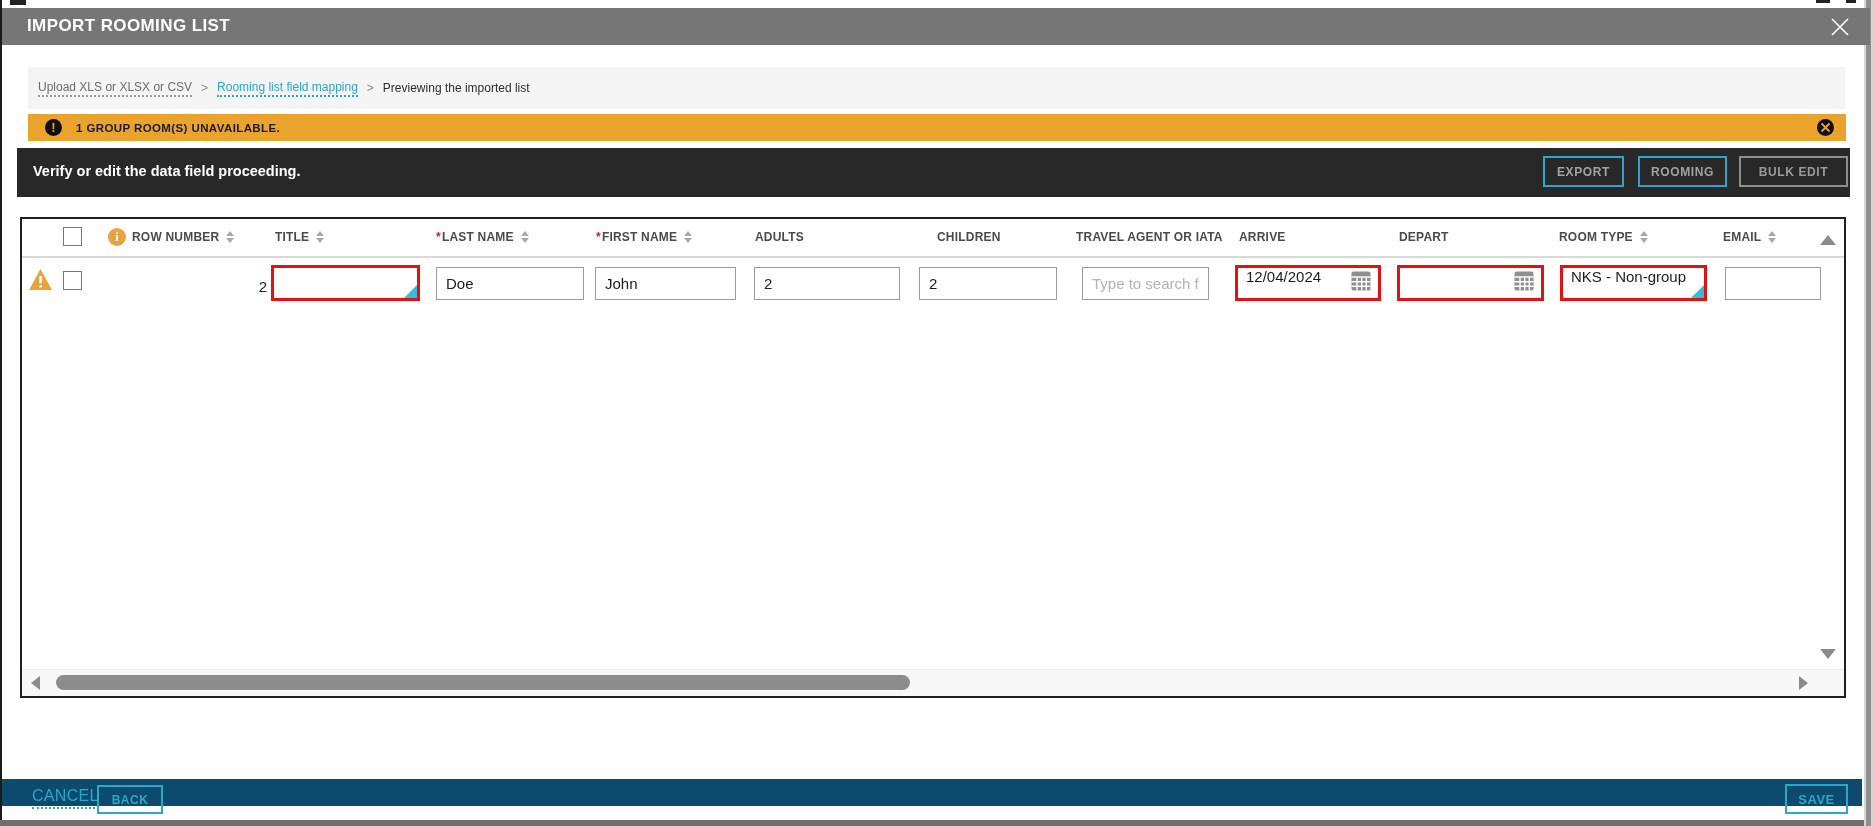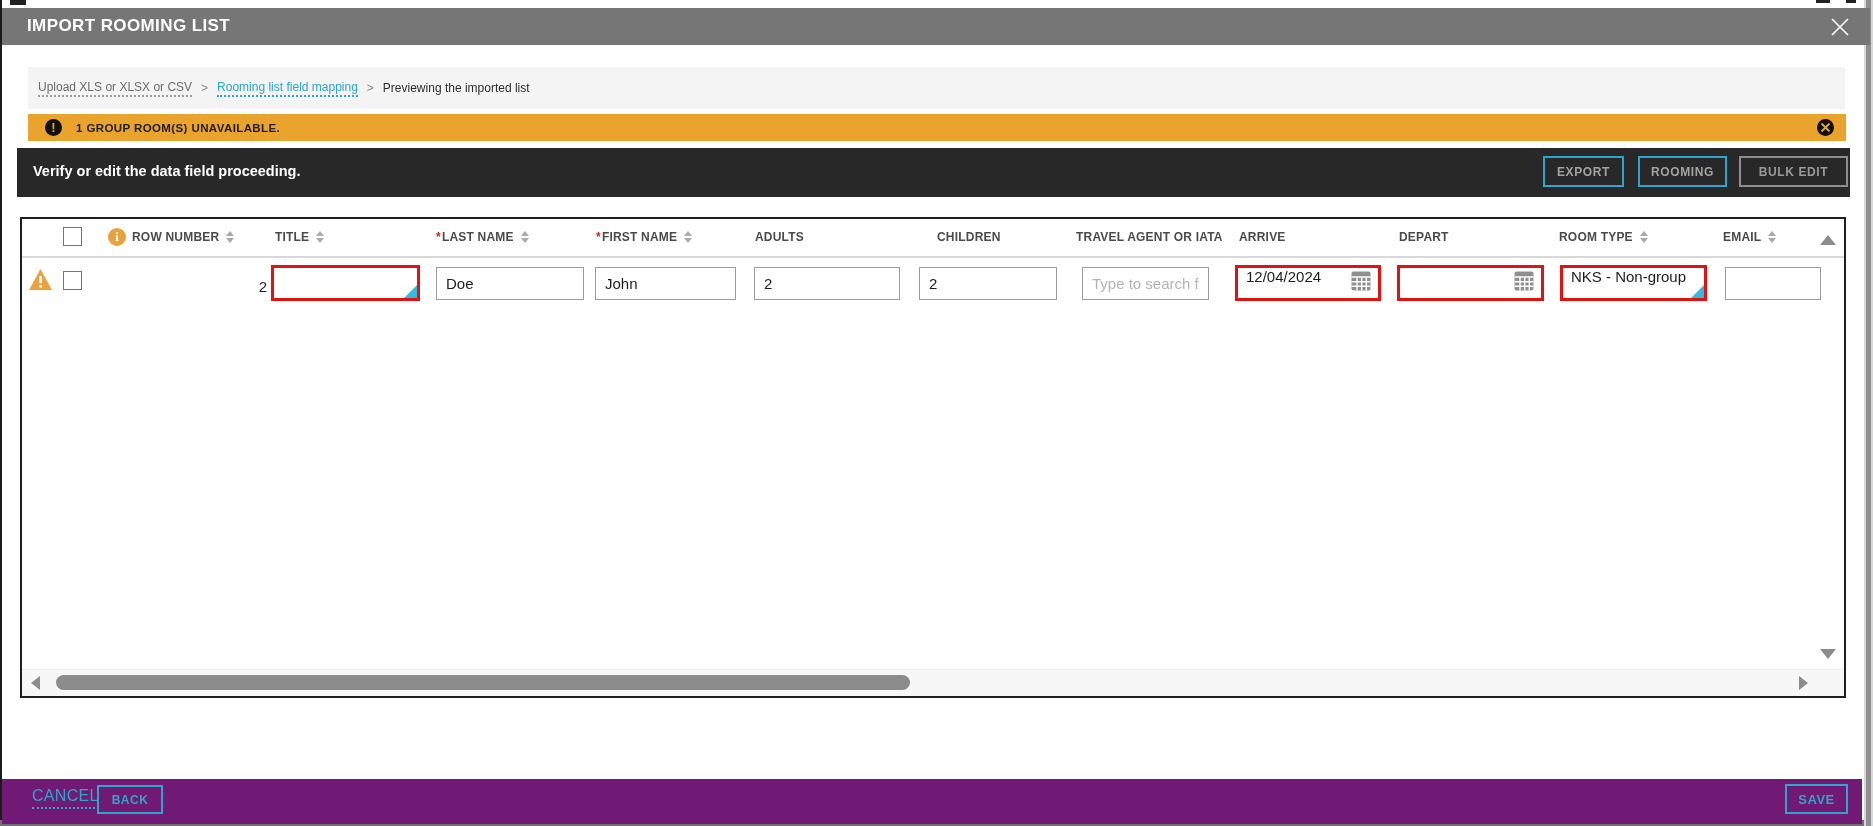--- a/index.html
+++ b/index.html
@@ -64,21 +64,21 @@
   .varrow{position:absolute;right:8px;width:0;height:0;cursor:pointer;}
   .varrow.up{top:16px;border-left:8px solid transparent;border-right:8px solid transparent;border-bottom:10px solid #8c8c8c;}
   .varrow.down{top:430px;border-left:8px solid transparent;border-right:8px solid transparent;border-top:10px solid #8c8c8c;}
   .hscroll{position:absolute;left:0;bottom:0;width:100%;height:26px;background:#f7f7f7;border-top:1px solid #ededed;}
   .hscroll .thumbbar{position:absolute;left:34px;top:5px;width:854px;height:15px;background:#8c8c8c;border-radius:8px;cursor:pointer;}
   .harrow{position:absolute;top:6px;width:0;height:0;cursor:pointer;}
   .harrow.left{left:9px;border-top:7px solid transparent;border-bottom:7px solid transparent;border-right:9px solid #8c8c8c;}
   .harrow.right{right:36px;border-top:7px solid transparent;border-bottom:7px solid transparent;border-left:9px solid #8c8c8c;}
 
   
-  .footer{position:absolute;left:2px;top:779px;width:1860px;height:45px;background:#701a75;}
+  .footer{position:absolute;left:2px;top:779px;width:1860px;height:27px;background:#0c4a6e;}
   .cancel-link{position:absolute;left:30px;top:8px;color:#2ca6ca;font-size:16px;letter-spacing:.3px;border-bottom:2px dotted #2ca6ca;padding-bottom:2px;cursor:pointer;}
   .back-btn{position:absolute;left:95px;top:6px;width:66px;height:29px;box-sizing:border-box;background:transparent;border:2px solid #2ca6ca;color:#2ca6ca;font-family:"Liberation Sans",sans-serif;font-size:12px;font-weight:bold;letter-spacing:.5px;cursor:pointer;}
   .save-btn{position:absolute;right:14px;top:5px;width:63px;height:30px;box-sizing:border-box;background:transparent;border:2px solid #2ca6ca;color:#2ca6ca;font-family:"Liberation Sans",sans-serif;font-size:13px;font-weight:bold;letter-spacing:.5px;cursor:pointer;}
 </style>
 </head>
 <body>
 
 <div id="screen">
 
   <div class="top-strip"></div>

